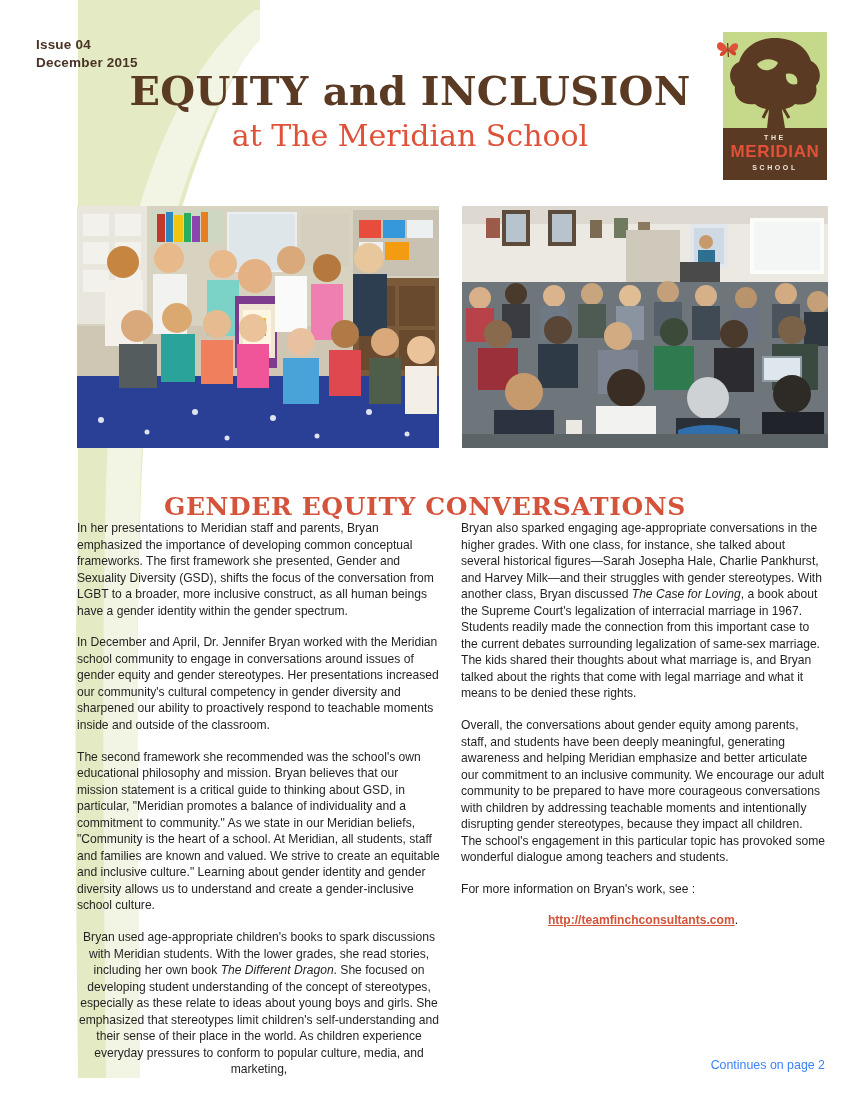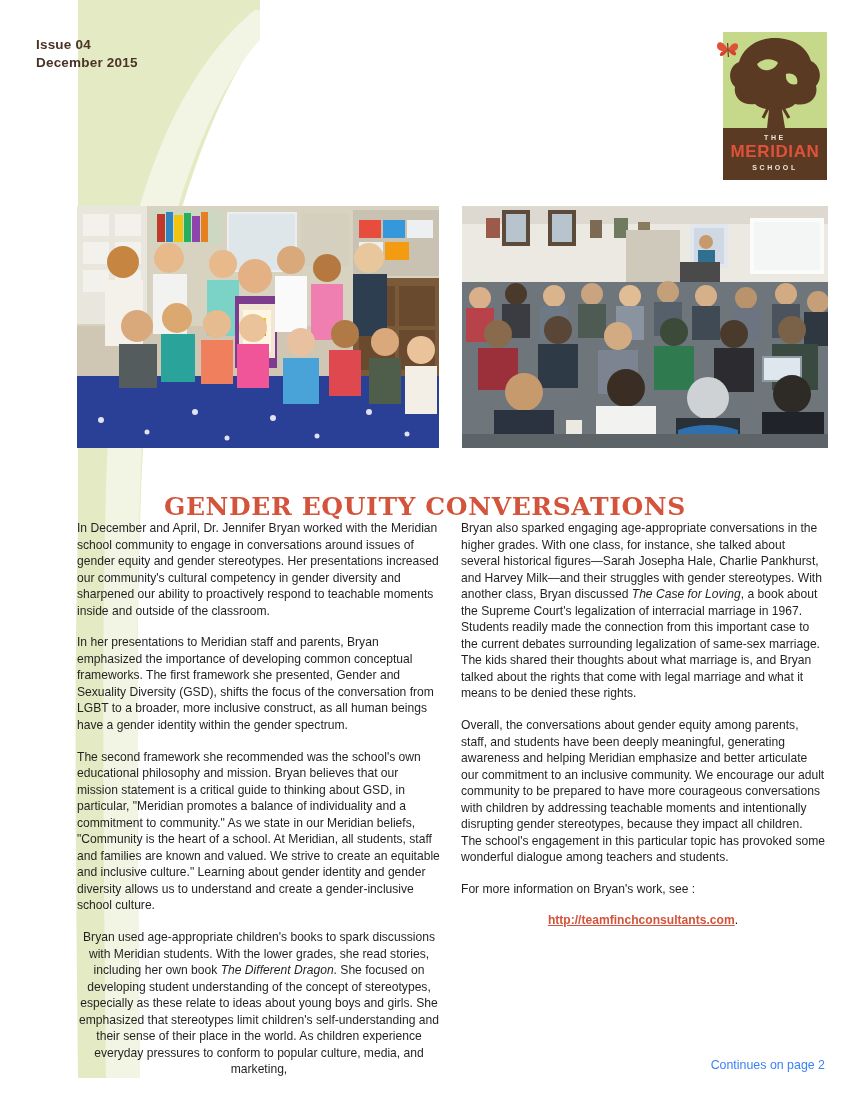--- a/index.html
+++ b/index.html
@@ -196,20 +196,24 @@
   </svg>
 </div>
 
 <div class="header">
 
   <div class="issue-block">
     <span class="issue-line">Issue 04</span>
     <span class="issue-line">December 2015</span>
   </div>
 
+  <div class="masthead">
+    <span class="masthead-title">EQUITY and INCLUSION</span>
+    <span class="masthead-subtitle">at The Meridian School</span>
+  </div>
 
 </div>
 
 <div class="logo">
   <div class="logo-green"></div>
 
   <svg class="logo-tree" width="104" height="96" viewBox="0 0 104 96" xmlns="http://www.w3.org/2000/svg">
     <path d="M52 6 C34 6 20 16 16 30 C6 34 4 48 12 55 C10 66 20 74 32 72
              C40 80 64 80 72 72 C85 75 96 66 93 54 C100 46 97 33 88 29
              C84 15 70 6 52 6 Z" fill="#5b3a23"></path>
@@ -398,22 +402,22 @@
         <rect x="300" y="206" width="62" height="36" fill="#20242a"></rect>
       <rect x="104" y="214" width="16" height="22" fill="#ece9e2"></rect>
     </g>
     <rect x="0" y="228" width="366" height="14" fill="#5d6468"></rect>
   </svg>
 </div>
 
 <div class="section-title">GENDER EQUITY CONVERSATIONS</div>
 
 <div class="col" id="col-left">
+  <p>In her presentations to Meridian staff and parents, Bryan emphasized the importance of developing common conceptual frameworks. The first framework she presented, Gender and Sexuality Diversity (GSD), shifts the focus of the conversation from LGBT to a broader, more inclusive construct, as all human beings have a gender identity within the gender spectrum.</p>
   <p>In December and April, Dr. Jennifer Bryan worked with the Meridian school community to engage in conversations around issues of gender equity and gender stereotypes. Her presentations increased our community's cultural competency in gender diversity and sharpened our ability to proactively respond to teachable moments inside and outside of the classroom.</p>
-  <p>In her presentations to Meridian staff and parents, Bryan emphasized the importance of developing common conceptual frameworks. The first framework she presented, Gender and Sexuality Diversity (GSD), shifts the focus of the conversation from LGBT to a broader, more inclusive construct, as all human beings have a gender identity within the gender spectrum.</p>
   <p>The second framework she recommended was the school's own educational philosophy and mission. Bryan believes that our mission statement is a critical guide to thinking about GSD, in particular, "Meridian promotes a balance of individuality and a commitment to community." As we state in our Meridian beliefs, "Community is the heart of a school. At Meridian, all students, staff and families are known and valued. We strive to create an equitable and inclusive culture." Learning about gender identity and gender diversity allows us to understand and create a gender-inclusive school culture.</p>
   <p><span>Bryan used age-appropriate children's books to spark discussions with Meridian students. With the lower grades, she read stories, including her own book </span><i>The Different Dragon</i><span>. She focused on developing student understanding of the concept of stereotypes, especially as these relate to ideas about young boys and girls. She emphasized that stereotypes limit children's self-understanding and their sense of their place in the world. As children experience everyday pressures to conform to popular culture, media, and marketing,</span></p>
 </div>
 
 <div class="col" id="col-right">
   <p><span>Bryan also sparked engaging age-appropriate conversations in the higher grades. With one class, for instance, she talked about several historical figures—Sarah Josepha Hale, Charlie Pankhurst, and Harvey Milk—and their struggles with gender stereotypes. With another class, Bryan discussed </span><i>The Case for Loving</i><span>, a book about the Supreme Court's legalization of interracial marriage in 1967. Students readily made the connection from this important case to the current debates surrounding legalization of same-sex marriage. The kids shared their thoughts about what marriage is, and Bryan talked about the rights that come with legal marriage and what it means to be denied these rights.</span></p>
   <p>Overall, the conversations about gender equity among parents, staff, and students have been deeply meaningful, generating awareness and helping Meridian emphasize and better articulate our commitment to an inclusive community. We encourage our adult community to be prepared to have more courageous conversations with children by addressing teachable moments and intentionally disrupting gender stereotypes, because they impact all children.  The school's engagement in this particular topic has provoked some wonderful dialogue among teachers and students.</p>
   <p>For more information on Bryan's work, see :</p>
   <p class="link-wrap"><a class="link" href="#">http://teamfinchconsultants.com</a><span>.</span></p>
 </div>

